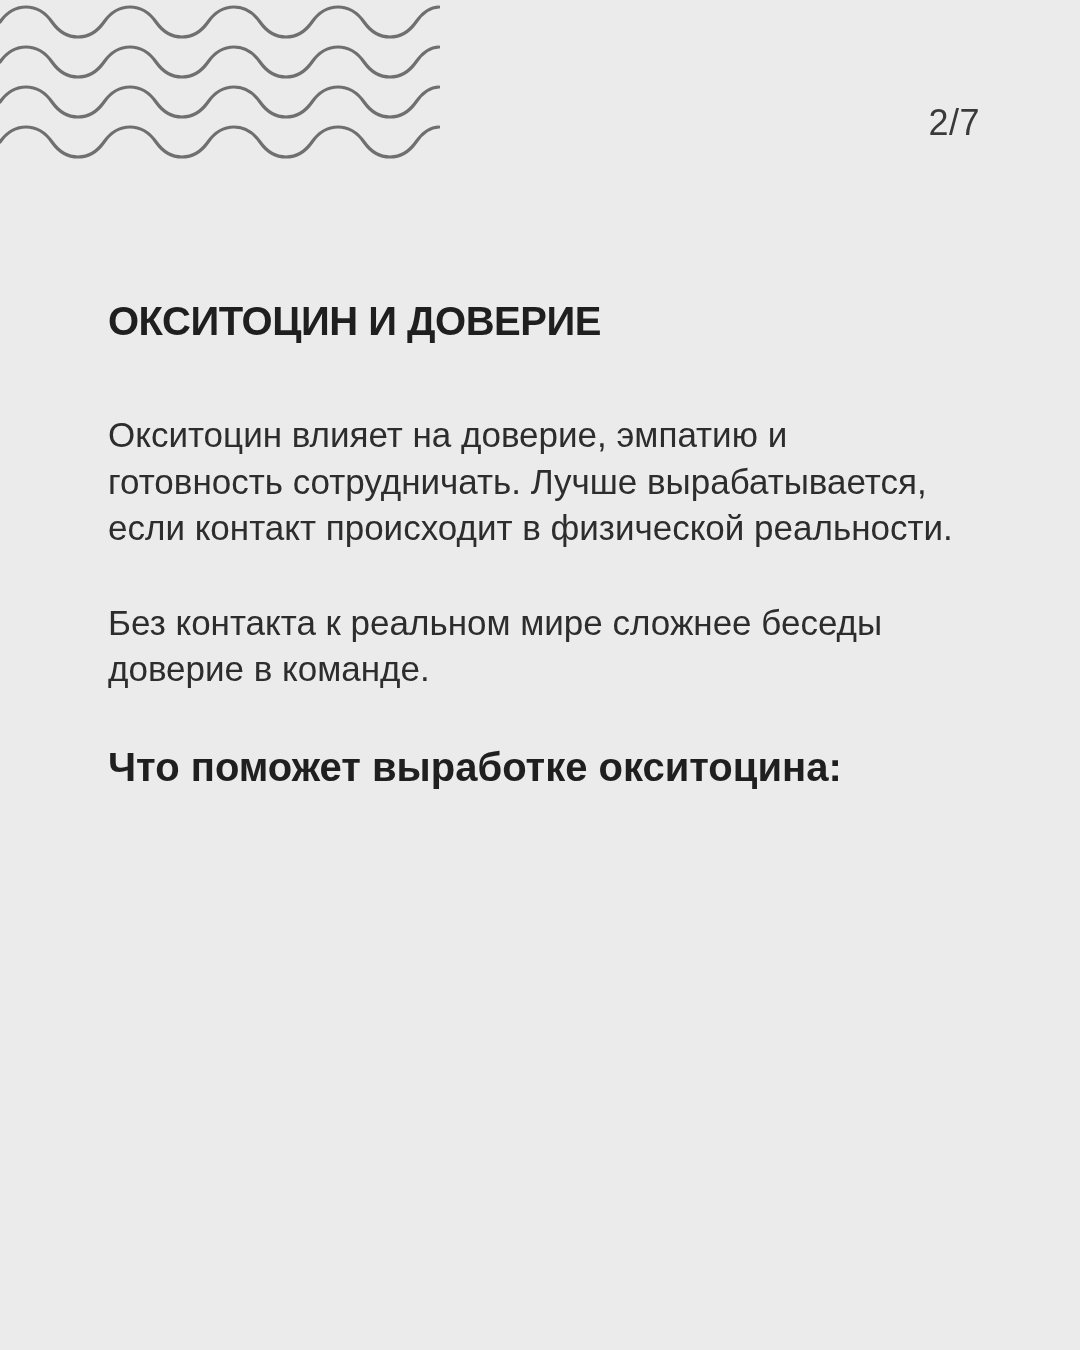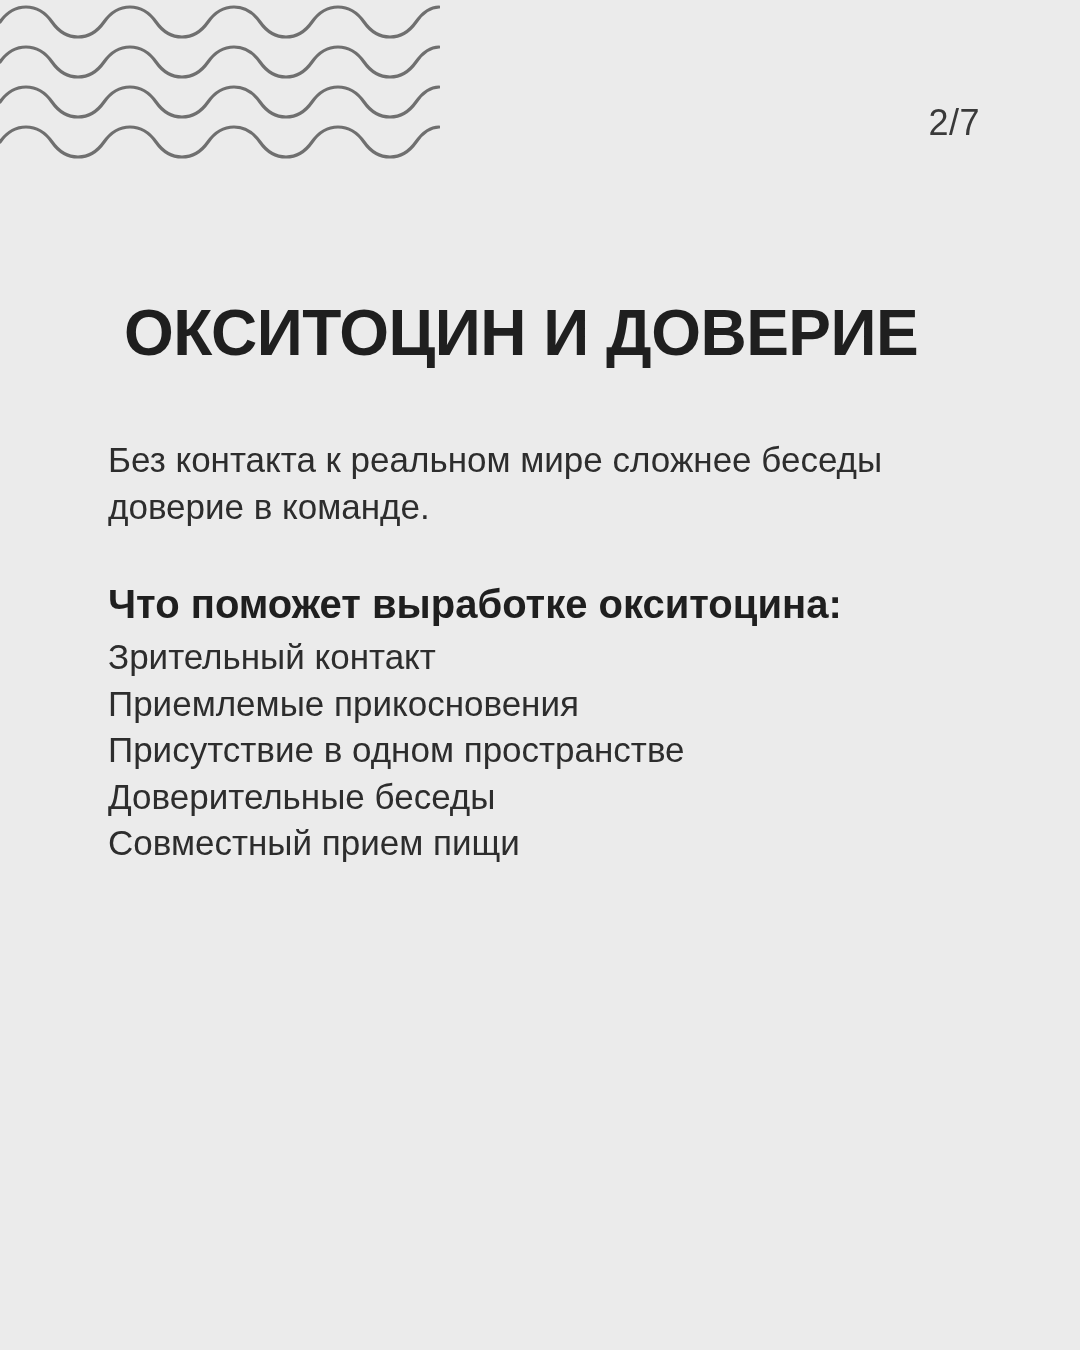--- a/index.html
+++ b/index.html
@@ -52,26 +52,26 @@
 
   
   .content {
     position: absolute;
     left: 108px;
     top: 300px;
     width: 880px;
   }
 
   .title {
-    font-size: 64px;
+    font-size: 40px;
     line-height: 1.05;
     font-weight: 700;
     letter-spacing: -0.5px;
     color: #1f1f1f;
-    margin: 0 0 70px 16px;
+    margin: 0 0 70px 0;
     font-family: "Liberation Sans", sans-serif;
   }
 
   .para {
     font-size: 35px;
     line-height: 1.33;
     color: #2d2d2d;
     margin: 0 0 48px 0;
     max-width: 860px;
     font-weight: 400;
@@ -112,27 +112,21 @@
       </g>
     </svg>
   </div>
 
   <div class="page-counter">2/7</div>
 
   <div class="content">
 
     <h1 class="title">ОКСИТОЦИН И ДОВЕРИЕ</h1>
 
+    <p class="para">Окситоцин влияет на доверие, эмпатию и готовность сотрудничать. Лучше вырабатывается, если контакт происходит в физической реальности.</p>
 
     <p class="para">Без контакта к реальном мире сложнее беседы доверие в команде.</p>
 
     <div class="list-heading">Что поможет выработке окситоцина:</div>
 
-    <ul class="list">
-      <li>Зрительный контакт</li>
-      <li>Приемлемые прикосновения</li>
-      <li>Присутствие в одном пространстве</li>
-      <li>Доверительные беседы</li>
-      <li>Совместный прием пищи</li>
-    </ul>
 
   </div>
 </div>
 
 </body></html>

